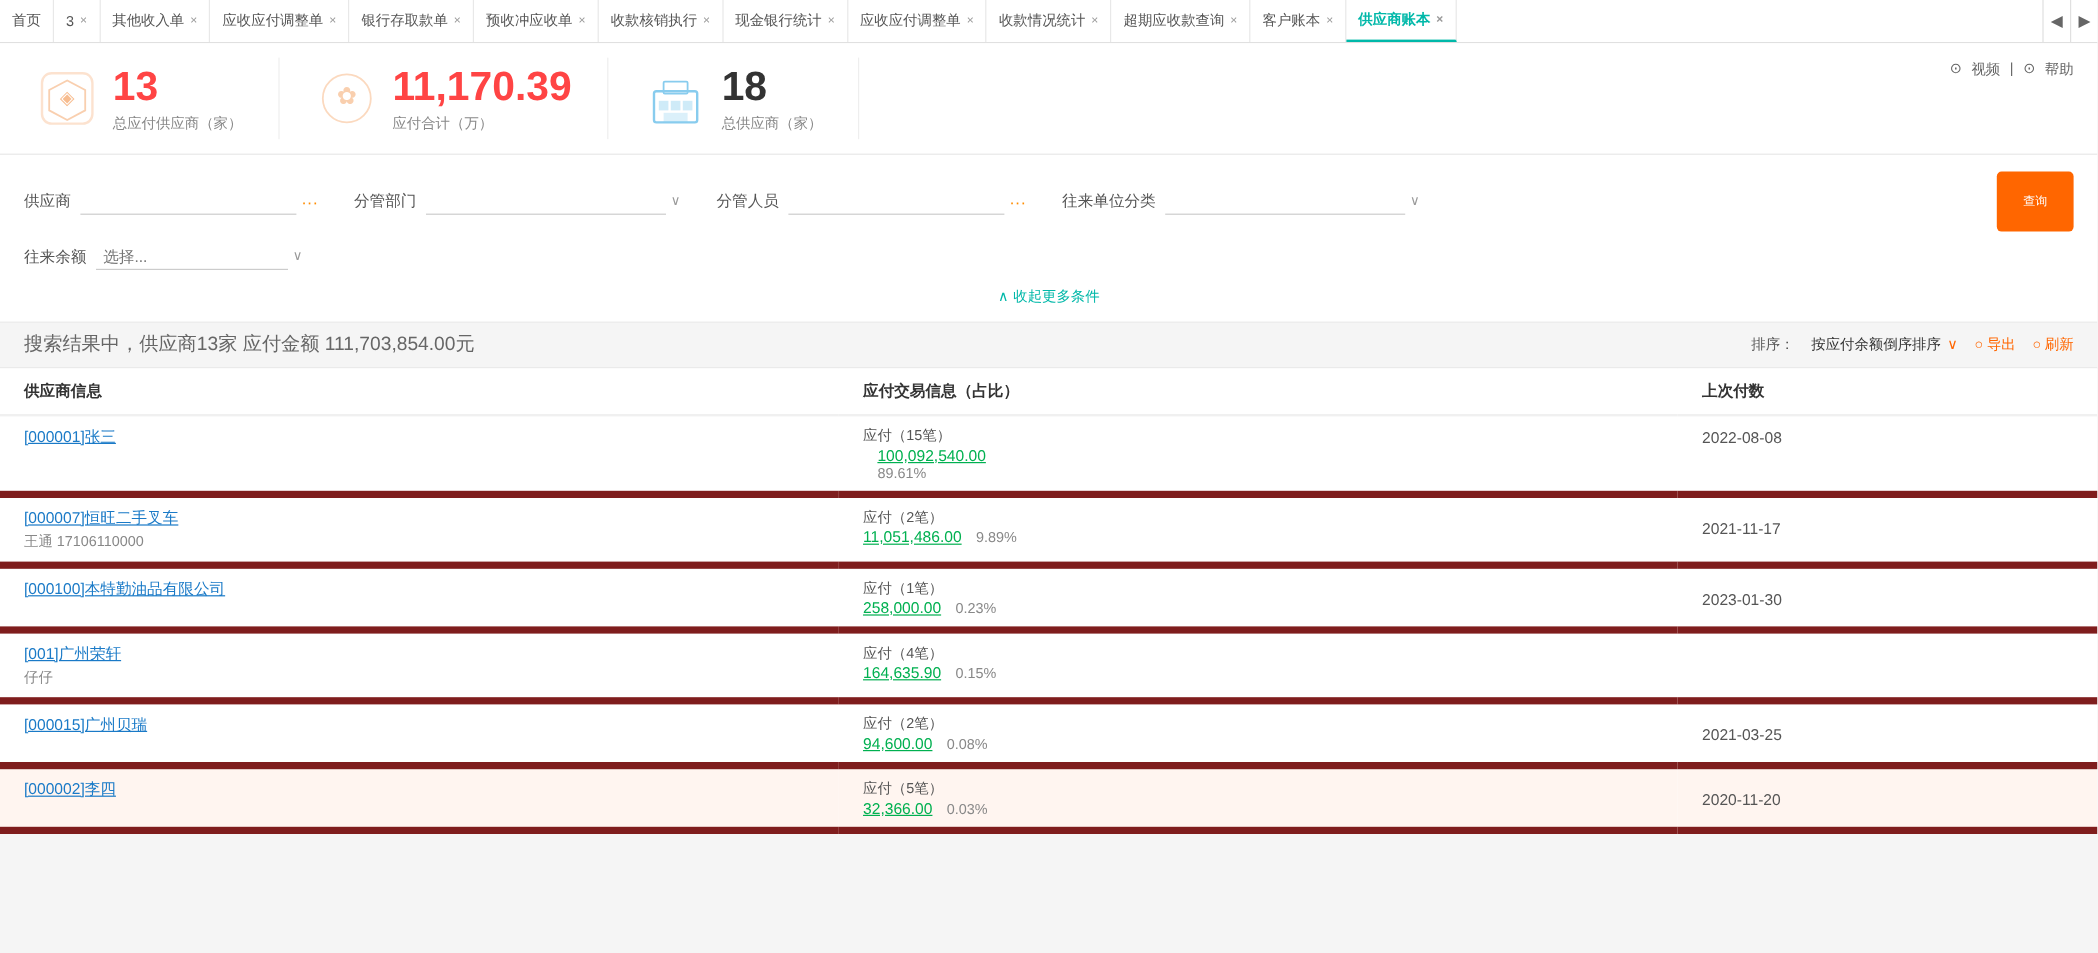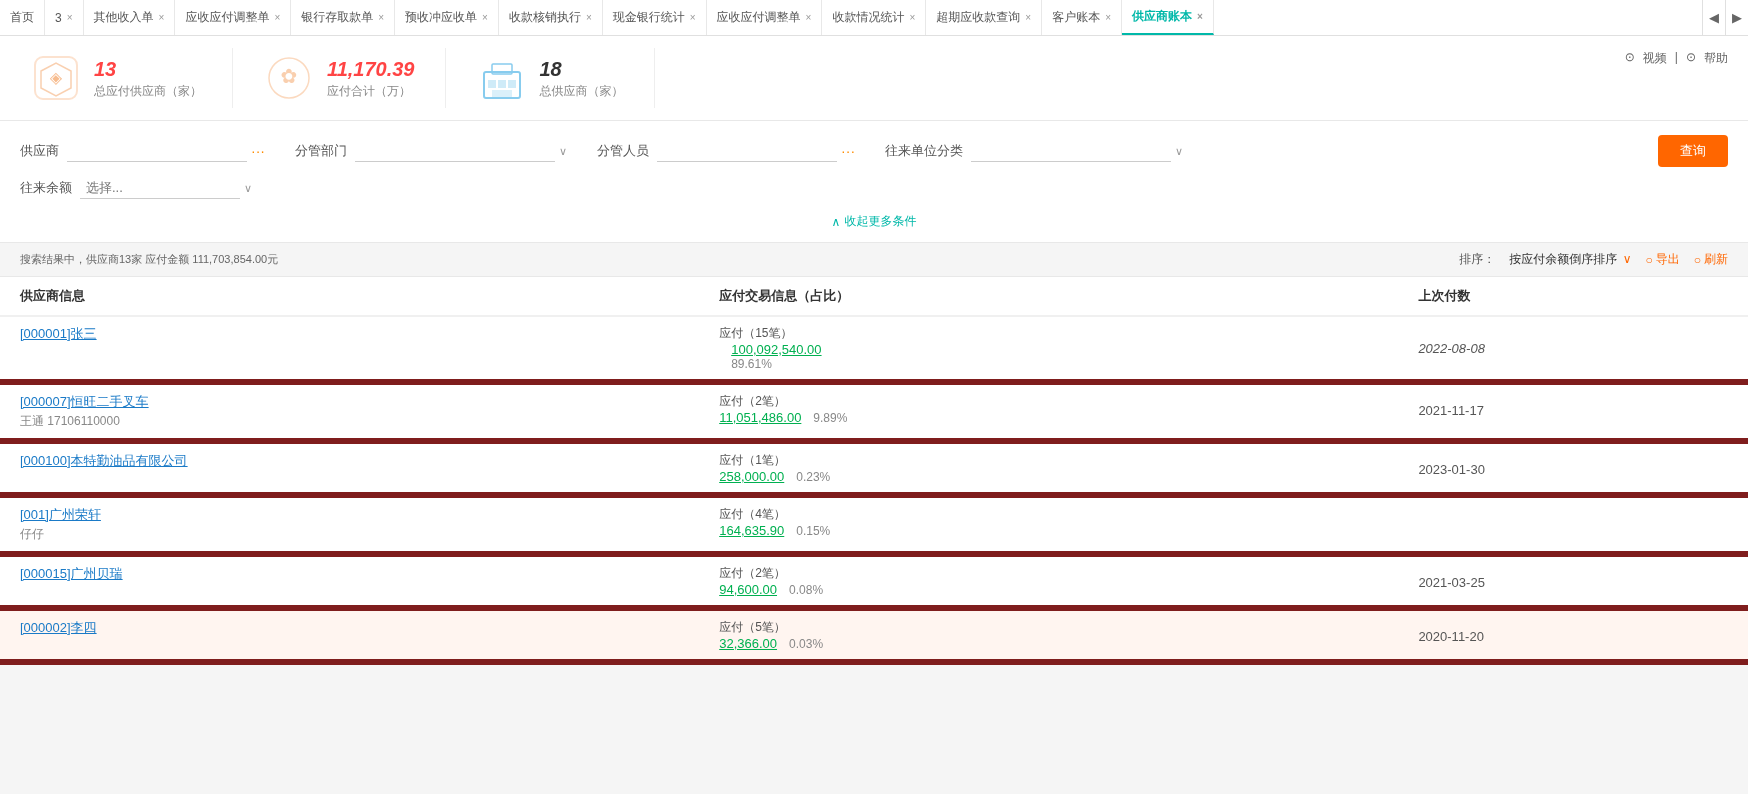--- a/index.html
+++ b/index.html
@@ -60,25 +60,24 @@
       margin-right: 12px;
       display: flex;
       align-items: center;
       justify-content: center;
       font-size: 30px;
     }
     .stat-icon-1 { color: #f4a060; }
     .stat-icon-2 { color: #f4a060; }
     .stat-icon-3 { color: #88ccee; }
     .stat-number {
-      font-size: 20px;
+      font-size: 34px;
       font-weight: bold;
       color: #ff4444;
       line-height: 1.2;
-      font-style: italic;
     }
     .stat-label {
       font-size: 12px;
       color: #888;
       margin-top: 2px;
     }
     .top-right-links {
       position: absolute;
       right: 20px;
       top: 14px;
@@ -131,24 +130,24 @@
     }
     .chevron-down {
       color: #999;
       font-size: 11px;
       margin-left: 4px;
     }
     .query-btn {
       background: #ff6600;
       color: #fff;
       border: none;
-      padding: 7px 22px;
+      padding: 18px 22px;
       border-radius: 4px;
       cursor: pointer;
-      font-size: 13px;
+      font-size: 10px;
       margin-left: auto;
     }
     .collapse-btn {
       display: flex;
       align-items: center;
       justify-content: center;
       width: 100%;
       padding: 4px 0;
       color: #00b8a9;
       font-size: 12px;
@@ -158,21 +157,21 @@
 
     
     .result-bar {
       background: #f5f5f5;
       padding: 8px 20px;
       display: flex;
       align-items: center;
       justify-content: space-between;
       border-bottom: 1px solid #e8e8e8;
     }
-    .result-info { font-size: 11px; color: #666; }
+    .result-info { font-size: 16px; color: #666; }
     .result-actions {
       display: flex;
       align-items: center;
       gap: 14px;
       font-size: 12px;
       color: #666;
     }
     .result-actions .sort-label { color: #555; }
     .result-actions .sort-value { color: #333; cursor: pointer; }
     .action-btn {
@@ -413,21 +412,21 @@
     <tbody id="table-body">
     <tr>
           <td><span class="supplier-link">[000001]张三</span></td>
           <td>
             <div class="tx-label">应付（15笔）</div>
             <div style="display: flex; align-items: baseline; flex-direction: column;">
               <span class="amount-green">100,092,540.00</span>
               <span class="percent">89.61%</span>
             </div>
           </td>
-          <td style="color: rgb(85, 85, 85); padding-top: 24px; font-style: italic;">2022-08-08</td>
+          <td style="color: rgb(85, 85, 85); padding-top: 10px;">2022-08-08</td>
         </tr>
         <tr>
           <td><span class="supplier-link">[000007]恒旺二手叉车</span><div class="supplier-sub">王通  17106110000</div></td>
           <td>
             <div class="tx-label">应付（2笔）</div>
             <div style="display: flex; align-items: baseline;">
               <span class="amount-green">11,051,486.00</span>
               <span class="percent">9.89%</span>
             </div>
           </td>

